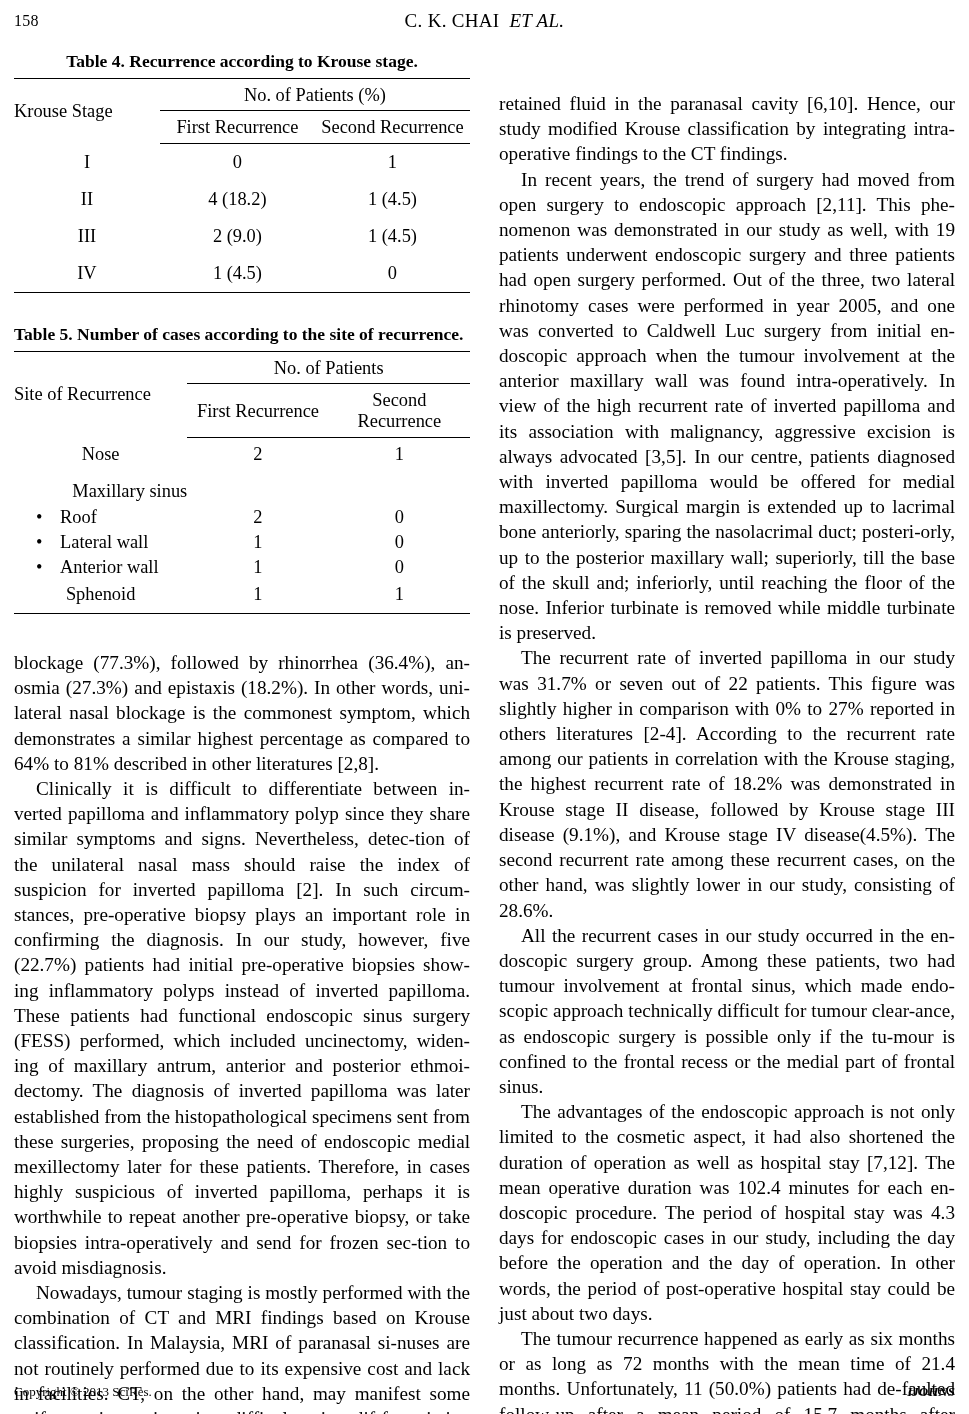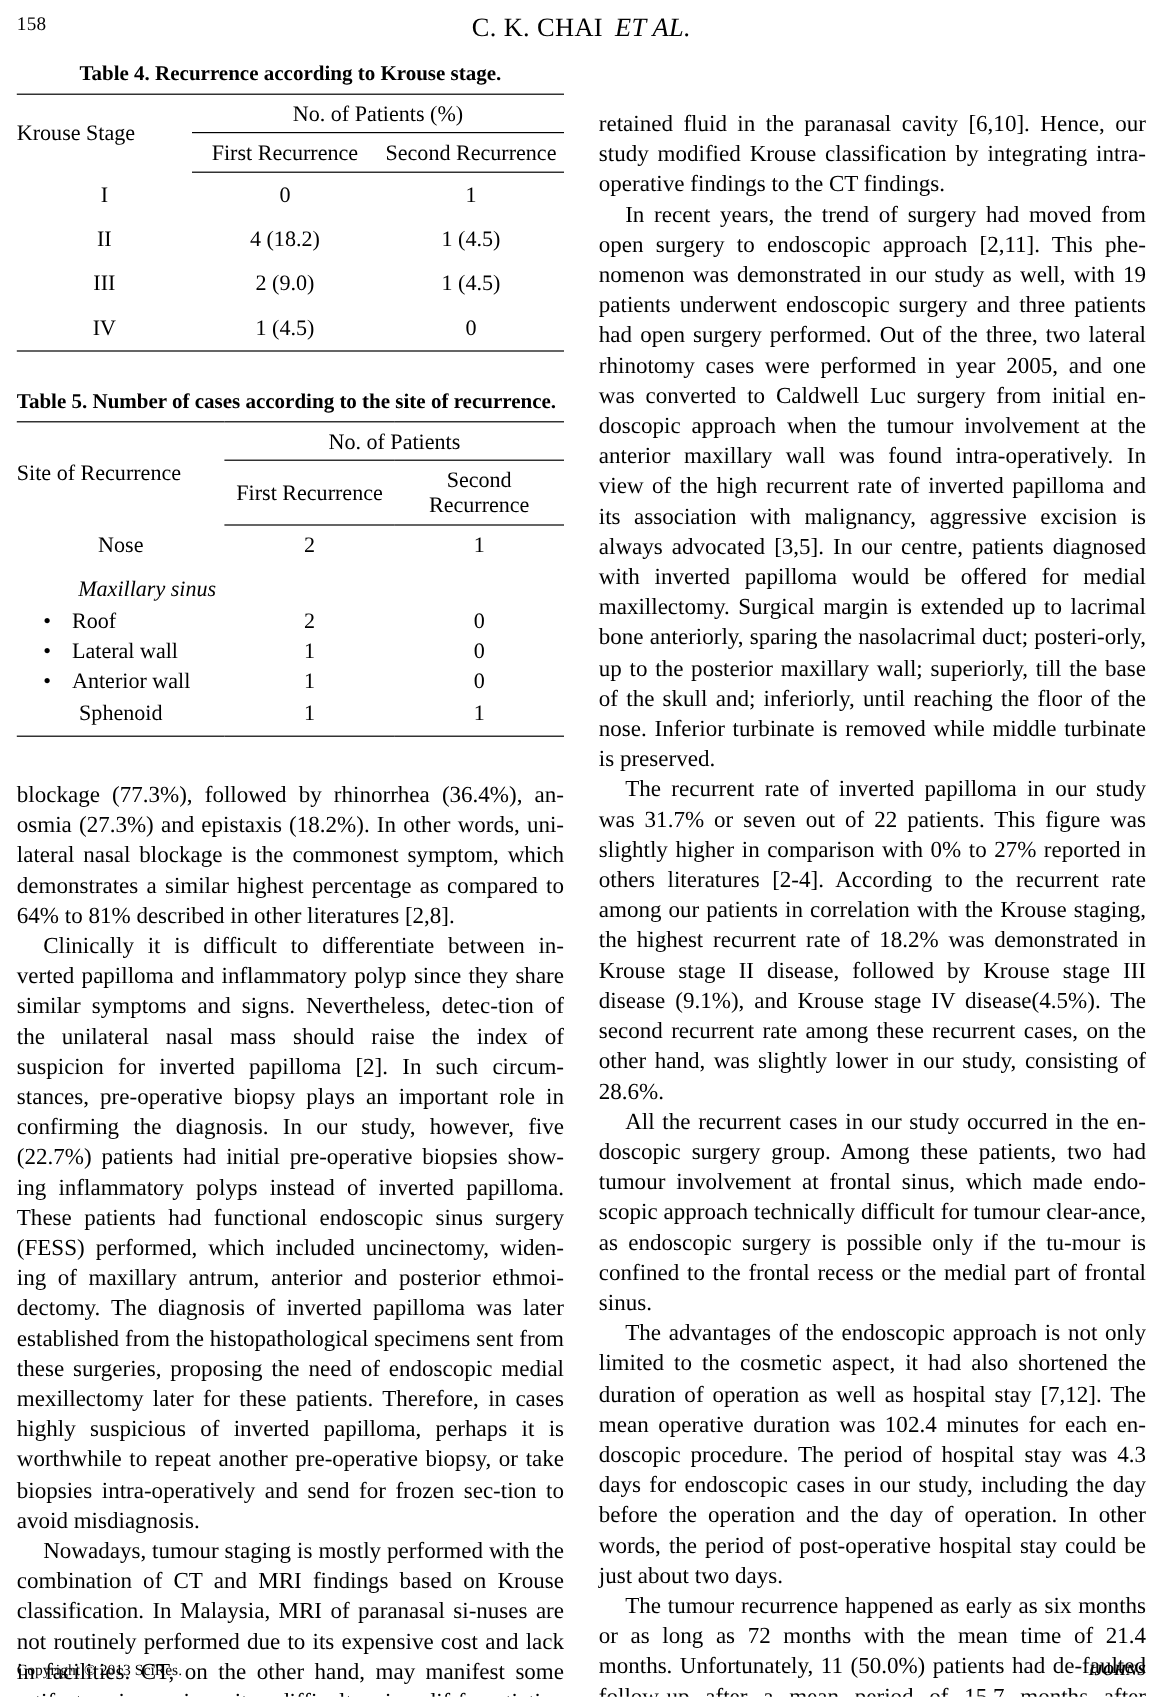--- a/index.html
+++ b/index.html
@@ -37,21 +37,21 @@
     top: 2px;
     font-size: 16px;
     letter-spacing: 0.2px;
   }
   .runhead-title {
     position: absolute;
     left: 0;
     top: 0;
     width: 969px;
     text-align: center;
-    font-size: 22px;
+    font-size: 19px;
     letter-spacing: 0.3px;
   }
   .runhead-title .et-al {
     font-style: italic;
     margin-left: 10px;
   }
 
   
   .columns {
     position: absolute;
@@ -129,25 +129,24 @@
   .t4 .c2 { width: 34%; }
   .t4 .c3 { width: 34%; }
 
   .t5 .c1 { width: 38%; }
   .t5 .c2 { width: 31%; }
   .t5 .c3 { width: 31%; }
 
   .t5 .datarow td { padding-top: 6px !important; padding-bottom: 6px !important; }
   .t5 .tight td { padding-top: 2px !important; padding-bottom: 2px !important; }
   .t5 .grouplabel td {
-    text-align: center;
+    text-align: right;
     padding-top: 10px !important;
     padding-bottom: 3px !important;
     padding-left: 44px !important;
-    font-style: italic;
   }
   .t5 .bullet td.stub {
     text-align: left;
     padding-left: 22px !important;
     position: relative;
   }
   .t5 .bullet td.stub .bul {
     display: inline-block;
     width: 24px;
   }

